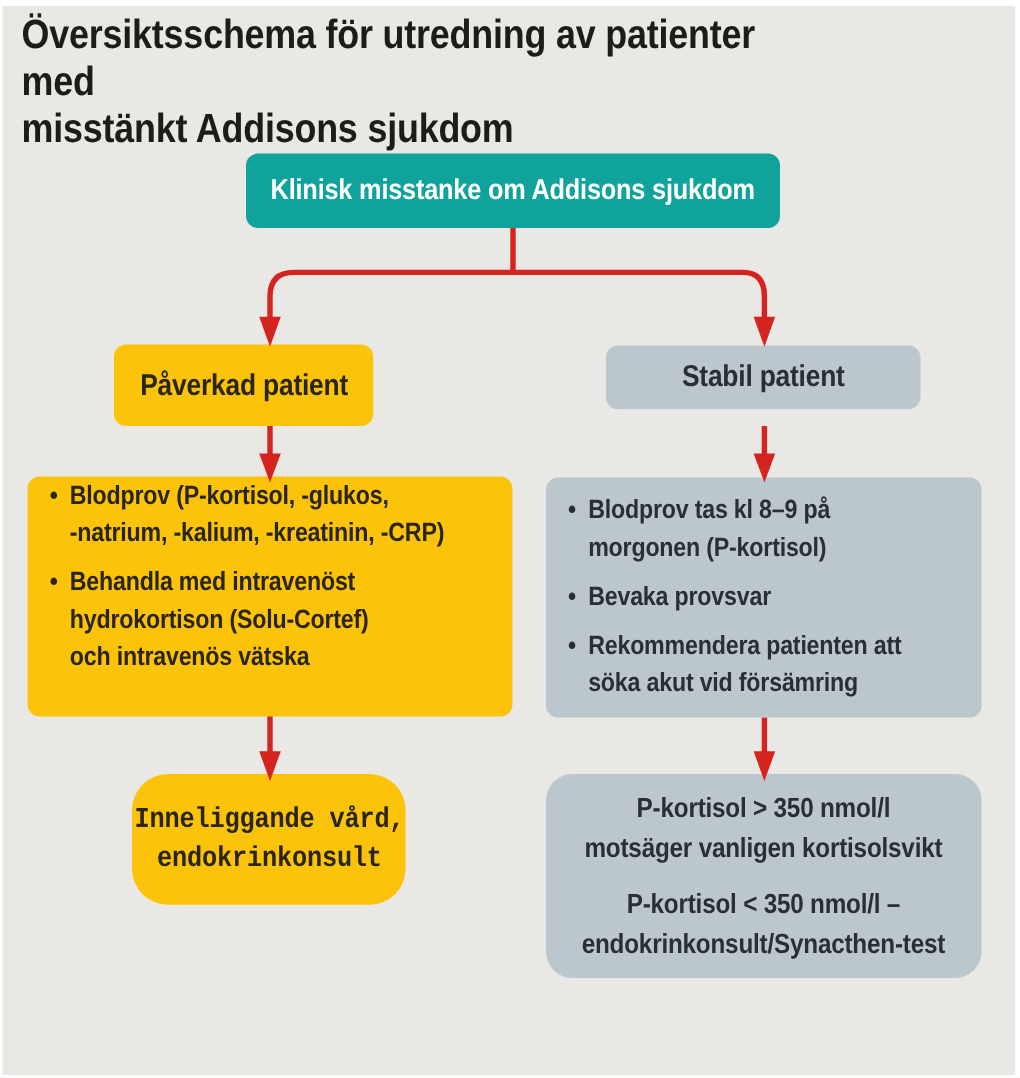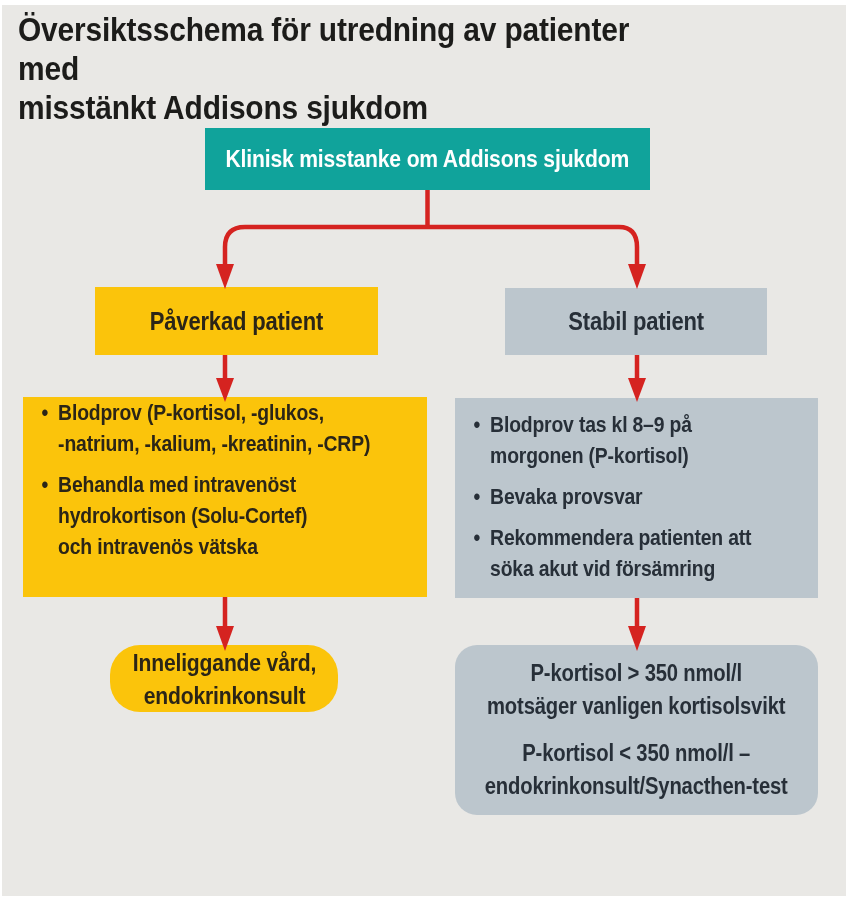--- a/index.html
+++ b/index.html
@@ -23,55 +23,55 @@
   .cx-l{transform:scaleX(.88); transform-origin:0 0; width:113.6%; letter-spacing:-.2px;}
   .cx-nc{transform:scaleX(.88); transform-origin:center center; white-space:nowrap; letter-spacing:-.2px;}
   .cx-c{transform:scaleX(.88); transform-origin:center top; flex:none; width:113.6%;
         white-space:pre-line; text-align:center; letter-spacing:-.2px;}
 
   .page-title{
     position:absolute; left:18px; top:10px; width:745px;
     font-size:34px; line-height:39px; color:var(--title-text);
   }
 
-  .node{position:absolute; box-sizing:border-box; z-index:1;}
+  .node{position:absolute; box-sizing:border-box; z-index:1;border-radius:10px;}
   .node.center{display:flex; align-items:center; justify-content:center;}
 
   .root-node{
     left:205px; top:128px; width:445px; height:62px;
     background:var(--teal); color:var(--teal-text); font-size:24px;
   }
   .hdr-yellow{
-    left:95px; top:287px; width:283px; height:68px;
+    left:95px; top:287px; width:216px; height:68px;
     background:var(--yellow); color:var(--yellow-text); font-size:25px;
   }
   .hdr-gray{
-    left:505px; top:288px; width:262px; height:67px;
+    left:505px; top:288px; width:262px; height:53px;
     background:var(--gray); color:var(--gray-text); font-size:25px;
   }
   .list-yellow{
     left:23px; top:397px; width:404px; height:200px;
     background:var(--yellow); color:var(--yellow-text);
     padding:0 8px 8px 14px; font-size:22px; line-height:31px;
   }
   .list-gray{
     left:455px; top:398px; width:363px; height:200px;
     background:var(--gray); color:var(--gray-text);
     padding:11px 6px 17px 14px; font-size:22px; line-height:31px;
   }
   ul.bullets{list-style:none; margin:0; padding:0;}
   ul.bullets li{
     position:relative; padding-left:24px; margin-bottom:10px; white-space:pre-line;
   }
   ul.bullets li::before{content:"•"; position:absolute; left:5px; top:0;}
 
   .round-yellow{
-    left:110px; top:645px; width:228px; height:67px; border-radius:30px;
+    left:110px; top:645px; width:228px; height:109px; border-radius:30px;
     background:var(--yellow); color:var(--yellow-text);
-    font-size:24px; line-height:33px;
+    font-size:24px; line-height:33px;font-family:Liberation Mono, monospace;
   }
   .round-gray{
     left:455px; top:645px; width:363px; height:170px; border-radius:22px;
     background:var(--gray); color:var(--gray-text);
     font-size:23px; line-height:33px;
     display:flex; flex-direction:column; align-items:center; justify-content:center;
   }
   .round-gray .para{margin:7px 0; flex:none; width:113.6%;
     transform:scaleX(.88); transform-origin:center center;
     white-space:pre-line; text-align:center; letter-spacing:-.2px;}

